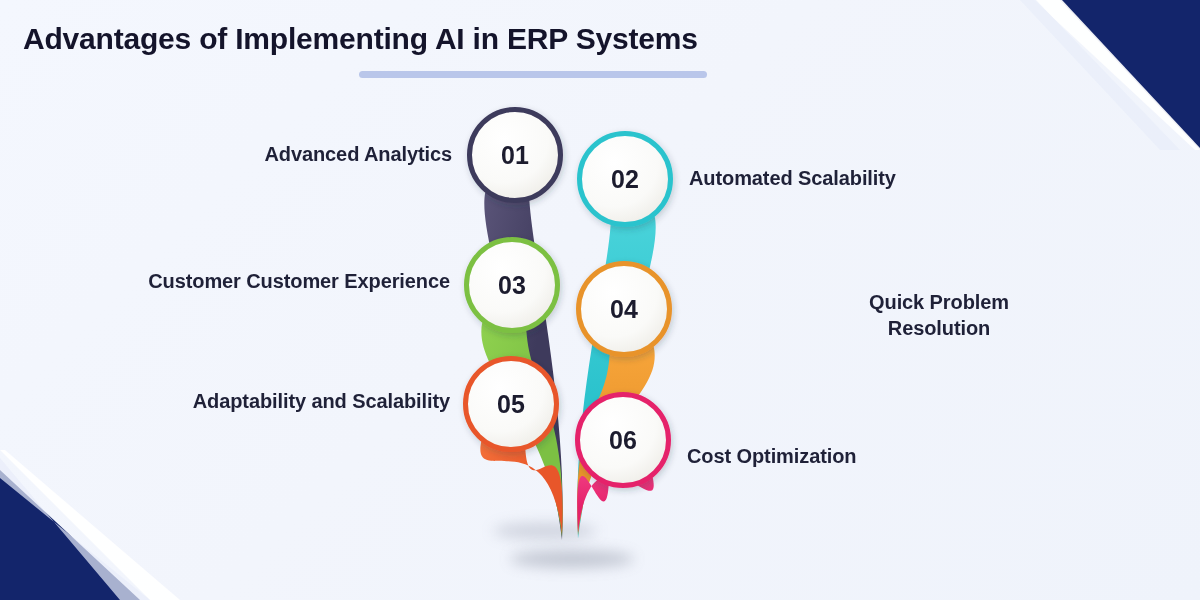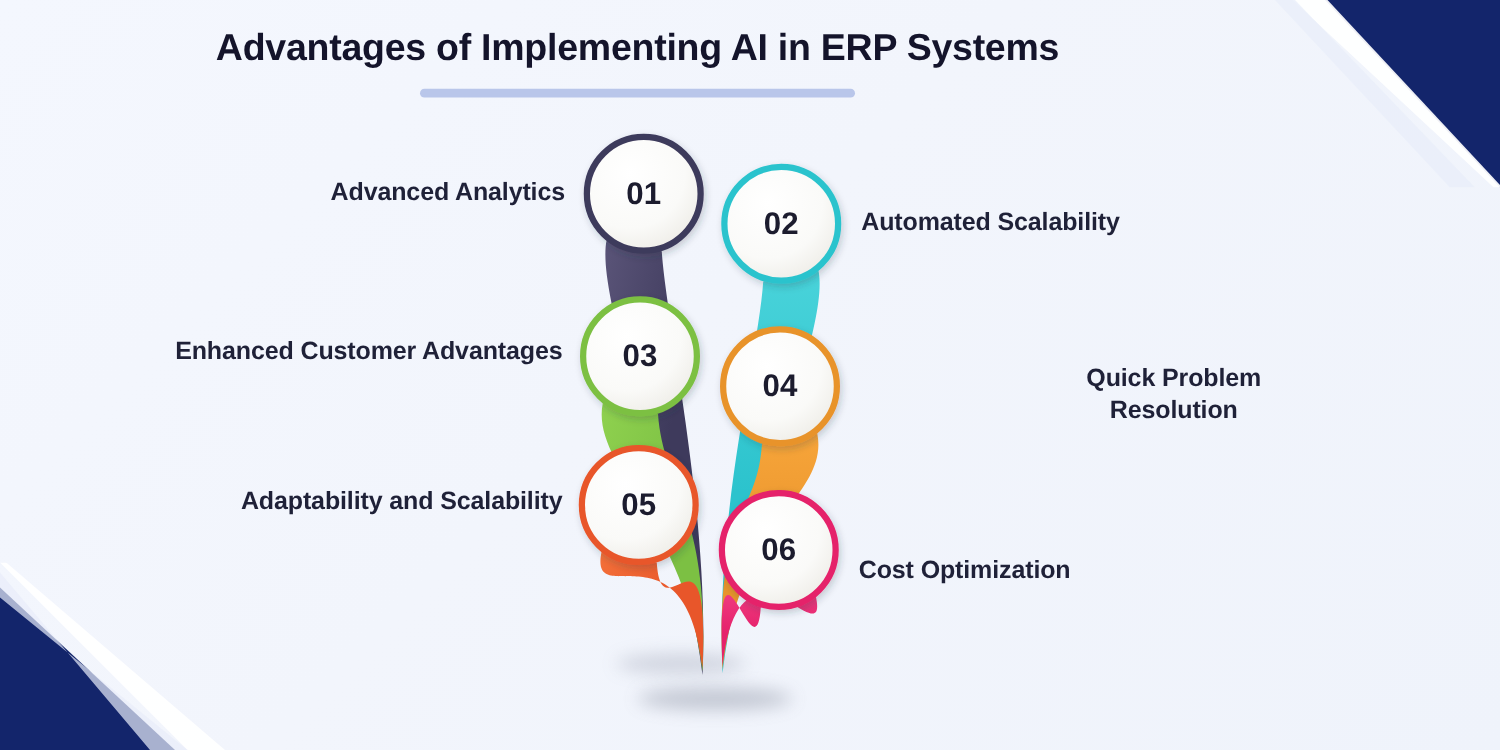--- a/index.html
+++ b/index.html
@@ -39,21 +39,21 @@
     width: 180px;
     height: 150px;
   }
 
   
   #title-block {
     position: absolute;
     top: 22px;
     left: 0;
     width: 1020px;
-    text-align: center;
+    padding-left: 23px;
   }
   #page-title {
     font-size: 30px;
     font-weight: bold;
     color: #14142b;
     letter-spacing: -0.2px;
     line-height: 1.15;
     margin: 0;
   }
   #title-underline {
@@ -203,21 +203,21 @@
           <g filter="url(#pin-shadow)">
             <circle cx="623" cy="440" r="45.5" fill="url(#circle-fill)" stroke="#e5216b" stroke-width="5"></circle>
             <text x="623" y="440" text-anchor="middle" dominant-baseline="central" font-family="&quot;Liberation Sans&quot;, sans-serif" font-size="25" font-weight="bold" fill="#1a1a2e">06</text>
           </g>
         </g>
     </svg>
 
     <div id="labels-layer">
         <div class="pin-label side-left" style="top: 155px; left: 0px; width: 452px;">Advanced Analytics</div>
         <div class="pin-label side-right" style="top: 179px; left: 689px; width: 501px;">Automated Scalability</div>
-        <div class="pin-label side-left" style="top: 282px; left: 0px; width: 450px;">Enhanced Customer Advantages</div>
+        <div class="pin-label side-left" style="top: 282px; left: 0px; width: 450px;">Customer Customer Experience</div>
         <div class="pin-label side-right" style="top: 316px; left: 688px; width: 502px; text-align: center;">Quick Problem
 Resolution</div>
         <div class="pin-label side-left" style="top: 402px; left: 0px; width: 450px;">Adaptability and Scalability</div>
         <div class="pin-label side-right" style="top: 438px; left: 687px; width: 503px; margin-top: 19px;">Cost Optimization</div>
       </div>
   </div>
 
 </div>
 
 </body></html>

